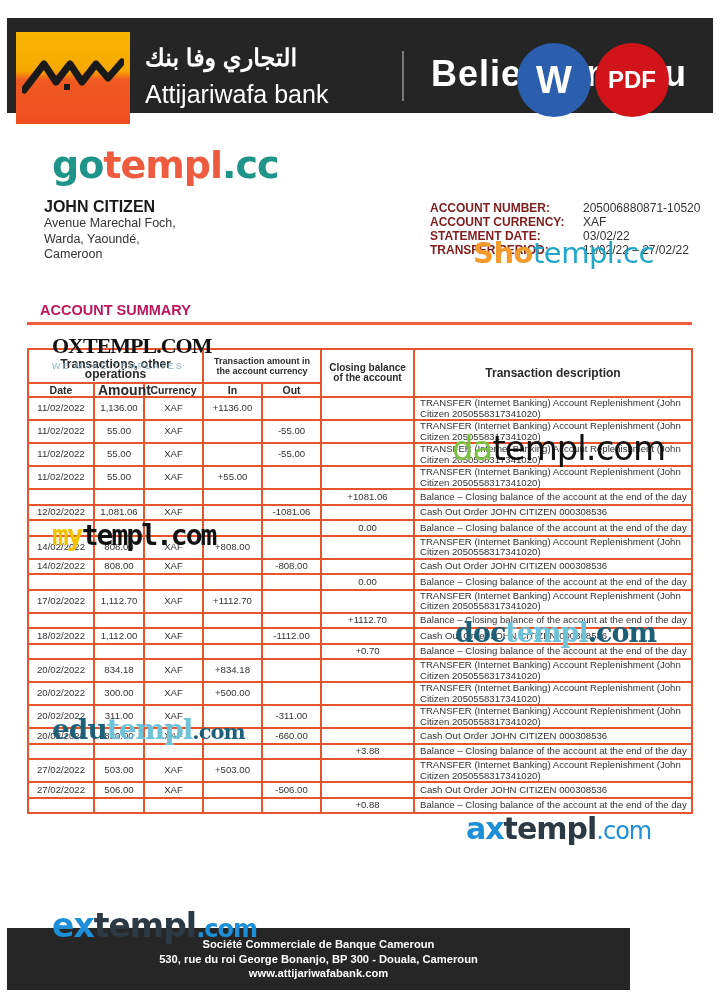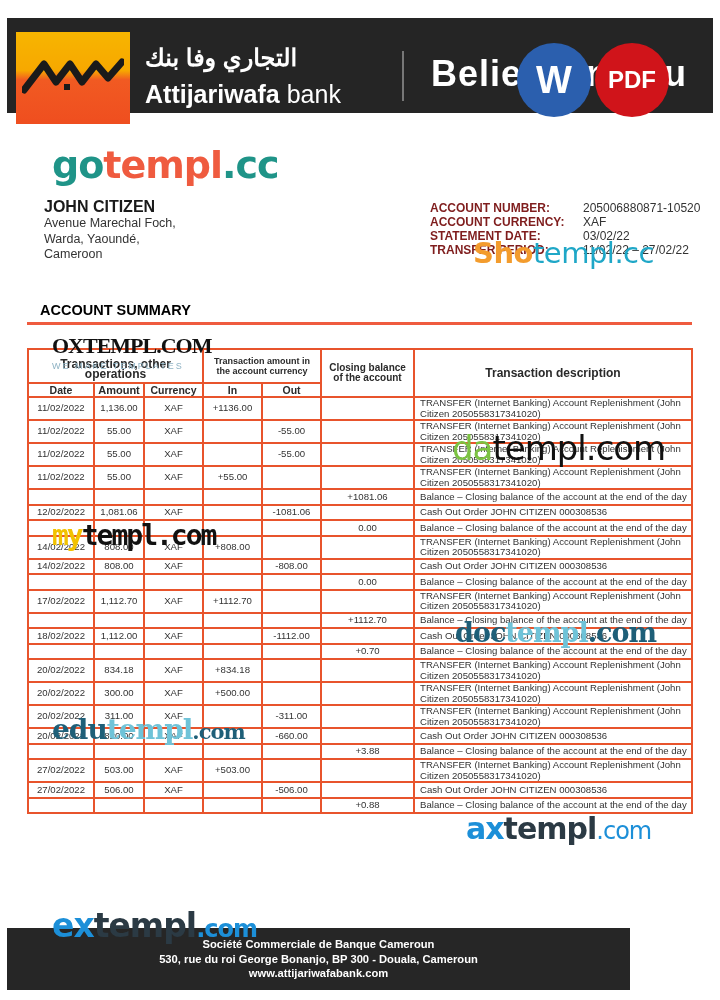--- a/index.html
+++ b/index.html
@@ -7,21 +7,21 @@
   body { position: relative; font-family: "Liberation Sans", sans-serif; color: #222; }
 
   
   .header { position: absolute; left: 7px; top: 18px; width: 706px; height: 95px; background: #252525; }
   .logo-box { position: absolute; left: 9px; top: 14px; width: 114px; height: 92px;
     background: linear-gradient(180deg, #f7b500 0%, #f7a800 42%, #f15a22 52%, #ef4e1f 100%); }
   .logo-mark { position: absolute; left: 6px; top: 24px; width: 102px; height: 40px; }
   .bank-ar { position: absolute; left: 138px; top: 26px; color: #fff; font-size: 24px; font-weight: bold; direction: rtl; unicode-bidi: bidi-override; letter-spacing: 0; }
   .bank-ar { direction: rtl; unicode-bidi: normal; }
   .bank-en { position: absolute; left: 138px; top: 62px; color: #fff; font-size: 25px; }
-  .bank-en b { font-weight: bold; margin-top: 32px; }
+  .bank-en b { font-weight: normal; margin-top: 32px; }
   .divider-v { position: absolute; left: 395px; top: 33px; width: 2px; height: 50px; background: #777; }
   .tagline { position: absolute; left: 424px; top: 35px; color: #fff; font-size: 36px; font-weight: bold; letter-spacing: 1px; }
   .badge { position: absolute; top: 25px; width: 74px; height: 74px; border-radius: 50%; color: #fff; font-weight: bold; display: flex; align-items: center; justify-content: center; }
   .badge-w { left: 510px; background: #2b5fae; font-size: 38px; }
   .badge-pdf { left: 588px; background: #d0141a; font-size: 24px; }
 
   
   .wm { position: absolute; font-weight: bold; white-space: nowrap; z-index: 5; }
   .wm-gotempl { left: 52px; top: 143px; font-size: 38px; font-family: "DejaVu Sans", sans-serif; letter-spacing: -1px; }
   .c-teal { color: #1f9488; } .c-red { color: #ef5b3f; } .c-orange { color: #f39c2d; } .c-cyan { color: #1fa7c7; }
@@ -30,21 +30,21 @@
 
   
   .cust-name { position: absolute; left: 44px; top: 198px; font-size: 16px; font-weight: bold; color: #1a1a1a; }
   .cust-addr { position: absolute; left: 44px; top: 216px; font-size: 12.5px; color: #333; line-height: 15.5px; }
 
   .acct { position: absolute; left: 430px; top: 201px; font-size: 12px; line-height: 14px; }
   .acct-row { display: flex; }
   .acct-label { width: 153px; font-weight: bold; color: #7f1d1d; }
   .acct-val { color: #333; }
 
-  .summary-title { position: absolute; left: 40px; top: 302px; font-size: 14.5px; font-weight: bold; color: #000000; }
+  .summary-title { position: absolute; left: 40px; top: 302px; font-size: 14.5px; font-weight: bold; color: #be185d; }
   .summary-rule { position: absolute; left: 27px; top: 322px; width: 665px; height: 3px; background: #ef5b3f; }
 
   
   .tbl-wrap { position: absolute; left: 27px; top: 348px; width: 666px; }
   table { border-collapse: collapse; width: 666px; table-layout: fixed; font-size: 9.6px; color: #333; }
   td, th { border: 2px solid #e8542c; text-align: center; vertical-align: middle; padding: 0 3px; line-height: 10.5px; }
   th { font-weight: bold; color: #2a2a2a; }
   .h1 th { height: 34px; }
   .h2 th { height: 14px; font-size: 10.5px; }
   td.desc { text-align: left; padding-left: 5px; }
@@ -121,21 +121,21 @@
     </colgroup>
     <thead>
       <tr class="h1">
         <th colspan="3" style="font-size:12px;font-weight:bold;vertical-align:middle;padding-top:6px">Transactions, other operations</th>
         <th colspan="2" style="font-size:9px">Transaction amount in the account currency</th>
         <th rowspan="2" style="font-size:10px">Closing balance of the account</th>
         <th rowspan="2" class="th-desc">Transaction description</th>
       </tr>
       <tr class="h2">
         <th>Date</th>
-        <th style="font-size:11px">Amount</th>
+        <th style="font-size:14px">Amount</th>
         <th>Currency</th>
         <th>In</th>
         <th>Out</th>
       </tr>
     </thead>
     <tbody id="tbody">
         <tr class="r2">
           <td>11/02/2022</td>
           <td>1,136.00</td>
           <td>XAF</td>

